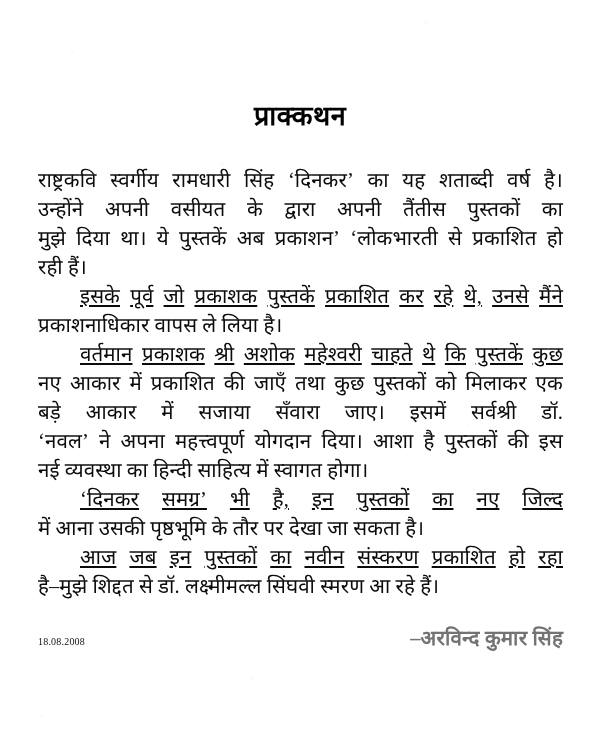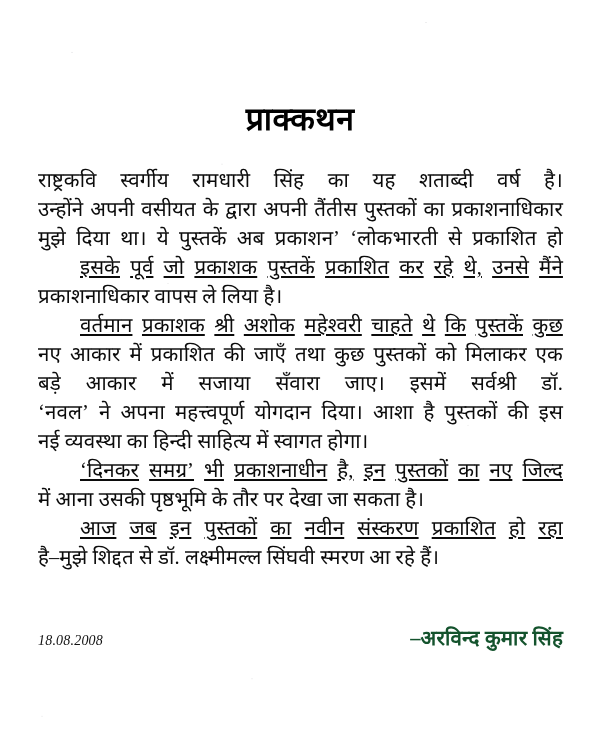--- a/index.html
+++ b/index.html
@@ -44,21 +44,21 @@
     inset: 0;
     z-index: 2;
   }
 
   .page-title {
     position: absolute;
     top: 80px;
     left: 0;
     width: 600px;
     text-align: center;
-    font-size: 32px;
+    font-size: 27px;
     font-weight: 700;
     letter-spacing: 0.4px;
     line-height: 1.2;
     color: #000000;
     margin-top: 20px;
   }
 
   .body-block {
     position: absolute;
     top: 166px;
@@ -95,79 +95,79 @@
     position: absolute;
     top: 623px;
     left: 38px;
     width: 525px;
     display: flex;
     justify-content: space-between;
     align-items: baseline;
   }
 
   .footer-date {
-    font-size: 14px;
+    font-size: 10px;
     color: #111111;
     letter-spacing: 0.2px;
-    font-style: italic;
   }
 
   .footer-signature {
     font-size: 20.5px;
     font-weight: 700;
-    color: #14532d;
+    color: #737373;
     letter-spacing: 0.2px;
   }
 </style>
 </head>
 <body>
 
 <div class="paper-texture"></div>
 
 <div class="page">
 
   <h1 class="page-title">प्राक्कथन</h1>
 
   <div class="body-block">
       <div class="text-line justify">
         <span>राष्ट्रकवि</span>
         <span>स्वर्गीय</span>
         <span>रामधारी</span>
         <span>सिंह</span>
+        <span>‘दिनकर’</span>
         <span>का</span>
         <span>यह</span>
         <span>शताब्दी</span>
         <span>वर्ष</span>
         <span>है।</span>
       </div>
       <div class="text-line justify">
         <span>उन्होंने</span>
         <span>अपनी</span>
         <span>वसीयत</span>
         <span>के</span>
         <span>द्वारा</span>
         <span>अपनी</span>
         <span>तैंतीस</span>
         <span>पुस्तकों</span>
         <span>का</span>
-        <span>प्रकाशनाधिकार</span>
       </div>
       <div class="text-line justify">
         <span>मुझे</span>
         <span>दिया</span>
         <span>था।</span>
         <span>ये</span>
         <span>पुस्तकें</span>
         <span>अब</span>
         <span>प्रकाशन’</span>
         <span>‘लोकभारती</span>
         <span>से</span>
         <span>प्रकाशित</span>
         <span>हो</span>
       </div>
+      <div class="text-line">रही हैं।</div>
       <div class="text-line indent justify">
         <span>इसके</span>
         <span>पूर्व</span>
         <span>जो</span>
         <span>प्रकाशक</span>
         <span>पुस्तकें</span>
         <span>प्रकाशित</span>
         <span>कर</span>
         <span>रहे</span>
         <span>थे,</span>
@@ -223,21 +223,20 @@
         <span>है</span>
         <span>पुस्तकों</span>
         <span>की</span>
         <span>इस</span>
       </div>
       <div class="text-line">नई व्यवस्था का हिन्दी साहित्य में स्वागत होगा।</div>
       <div class="text-line indent justify">
         <span>‘दिनकर</span>
         <span>समग्र’</span>
         <span>भी</span>
-        <span>प्रकाशनाधीन</span>
         <span>है,</span>
         <span>इन</span>
         <span>पुस्तकों</span>
         <span>का</span>
         <span>नए</span>
         <span>जिल्द</span>
       </div>
       <div class="text-line">में आना उसकी पृष्ठभूमि के तौर पर देखा जा सकता है।</div>
       <div class="text-line indent justify">
         <span>आज</span>

